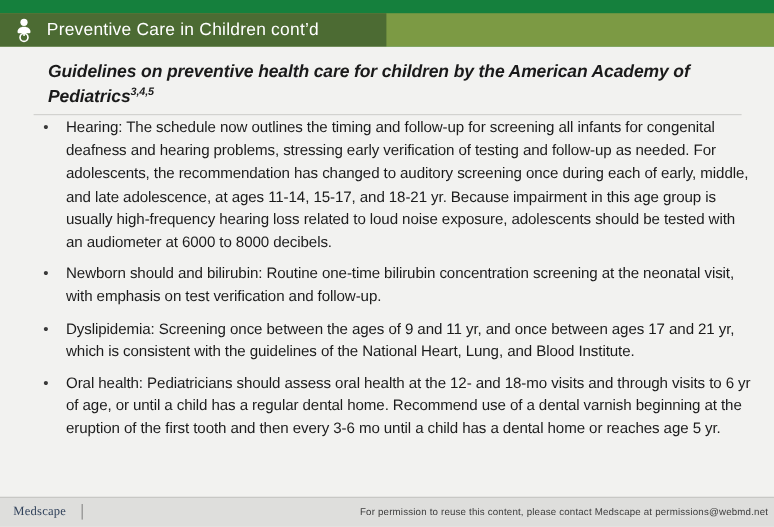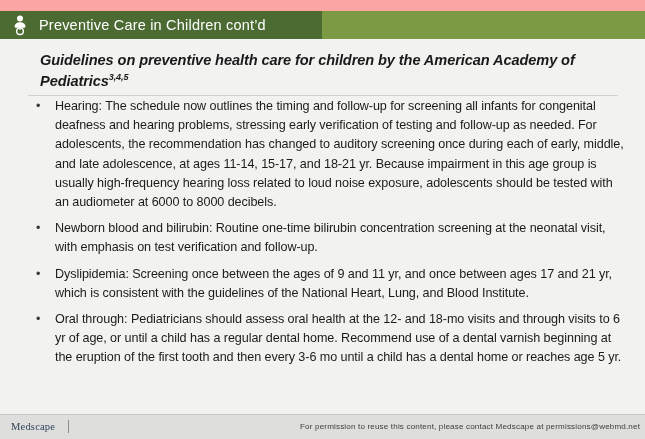--- a/index.html
+++ b/index.html
@@ -10,21 +10,21 @@
     width: 645px;
     height: 439px;
     background: #f2f2f0;
     font-family: "Liberation Sans", sans-serif;
     overflow: hidden;
   }
   .slide {
     position: relative;
     width: 645px;
     height: 313px;
-    background: #fca5a5;
+    background: #15803d;
     box-sizing: border-box;
   }
 
   
   .header {
     position: absolute;
     left: 0;
     top: 11px;
     width: 645px;
     height: 28px;
@@ -196,29 +196,29 @@
 
     <div class="divider"></div>
 
     <div class="bullets">
 
       <div class="bullet">
         <span class="dot">•</span><span class="term">Hearing:</span><span> The schedule now outlines the timing and follow-up for screening all infants for congenital deafness and hearing problems, stressing early verification of testing and follow-up as needed. For adolescents, the recommendation has changed to auditory screening once during each of early, middle, and late adolescence, at ages 11-14, 15-17, and 18-21 yr. Because impairment in this age group is usually high-frequency hearing loss related to loud noise exposure, adolescents should be tested with an audiometer at 6000 to 8000 decibels.</span>
       </div>
 
       <div class="bullet">
-        <span class="dot">•</span><span class="term">Newborn blood and bilirubin:</span><span> Routine one-time bilirubin concentration screening at the neonatal visit, with emphasis on test verification and follow-up.</span>
+        <span class="dot">•</span><span class="term">Newborn should and bilirubin:</span><span> Routine one-time bilirubin concentration screening at the neonatal visit, with emphasis on test verification and follow-up.</span>
       </div>
 
       <div class="bullet">
         <span class="dot">•</span><span class="term">Dyslipidemia:</span><span> Screening once between the ages of 9 and 11 yr, and once between ages 17 and 21 yr, which is consistent with the guidelines of the National Heart, Lung, and Blood Institute.</span>
       </div>
 
       <div class="bullet">
-        <span class="dot">•</span><span class="term">Oral through:</span><span> Pediatricians should assess oral health at the 12- and 18-mo visits and through visits to 6 yr of age, or until a child has a regular dental home. Recommend use of a dental varnish beginning at the eruption of the first tooth and then every 3-6 mo until a child has a dental home or reaches age 5 yr.</span>
+        <span class="dot">•</span><span class="term">Oral health:</span><span> Pediatricians should assess oral health at the 12- and 18-mo visits and through visits to 6 yr of age, or until a child has a regular dental home. Recommend use of a dental varnish beginning at the eruption of the first tooth and then every 3-6 mo until a child has a dental home or reaches age 5 yr.</span>
       </div>
 
     </div>
   </div>
 
   <div class="footer">
     <span class="footer-logo">Medscape</span>
     <span class="footer-sep"></span>
     <span class="footer-perm">For permission to reuse this content,  please contact Medscape at permissions@webmd.net</span>
   </div>

